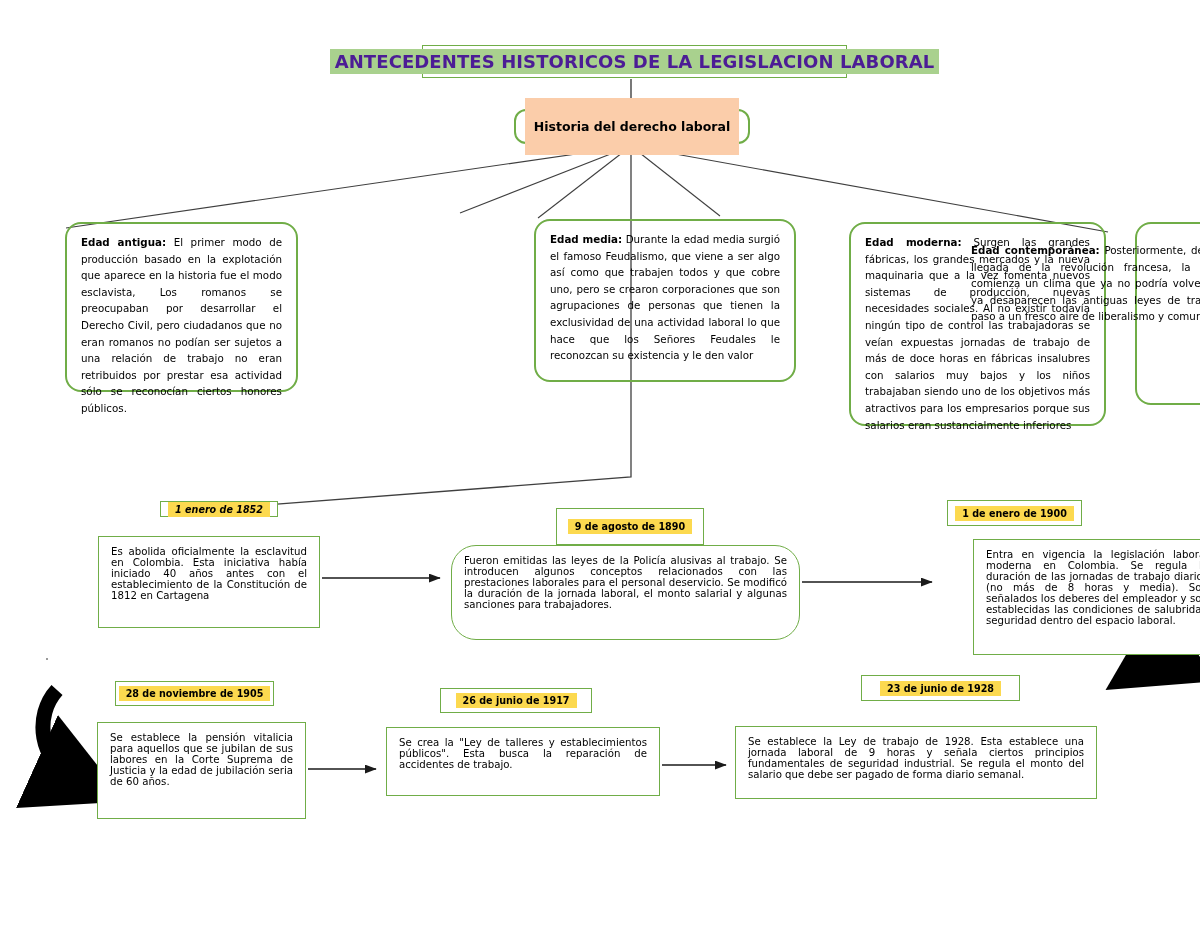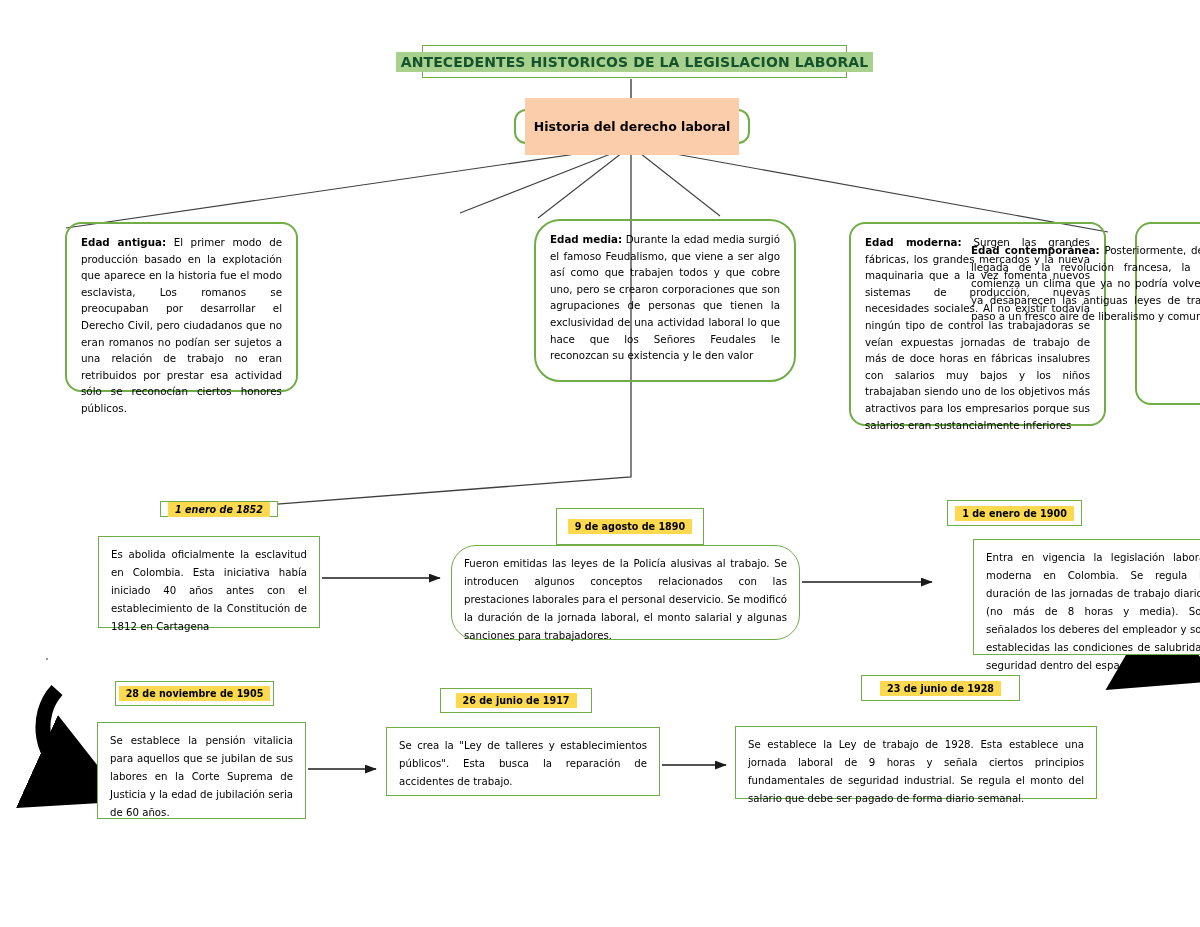--- a/index.html
+++ b/index.html
@@ -14,22 +14,22 @@
   svg.lines{position:absolute;left:0;top:0;width:1200px;height:927px;pointer-events:none;}
 
   
   .title-box{
     position:absolute;left:422px;top:45px;width:425px;height:33px;
     border:1.5px solid #70ad47;background:#ffffff;
     display:flex;align-items:center;justify-content:center;
     box-sizing:border-box;
   }
   .title-text{
-    background:#a9d18e;color:#14532d;
-    font-weight:bold;font-size:14px;letter-spacing:.1px;
+    background:#a9d18e;color:#4c1d95;
+    font-weight:bold;font-size:18px;letter-spacing:.1px;
     padding:2px 5px 2px 5px;white-space:nowrap;
   }
 
   
   .root-box{
     position:absolute;left:514px;top:109px;width:236px;height:35px;
     border:2.2px solid #70ad47;border-radius:12px;background:#ffffff;
     display:flex;align-items:center;justify-content:center;box-sizing:border-box;
   }
   .root-text{
@@ -43,21 +43,21 @@
     box-sizing:border-box;
   }
   .era .body{
     position:absolute;left:14px;right:14px;top:10px;
     font-size:10.3px;line-height:16.6px;text-align:justify;
     color:#000;
   }
   .era .body b{font-weight:bold;}
 
   .era-1{left:65px;top:222px;width:233px;height:170px;}
-  .era-2{left:534px;top:219px;width:262px;height:163px;border-radius:26px;}
+  .era-2{left:534px;top:219px;width:262px;height:163px;}
   .era-3{left:849px;top:222px;width:257px;height:204px;}
   .era-4{left:1135px;top:222px;width:150px;height:183px;}
 
   .overlap-text{
     position:absolute;left:971px;top:242px;width:300px;
     font-size:10.3px;line-height:16.6px;text-align:justify;color:#000;
     z-index:4;
   }
   .overlap-text b{font-weight:bold;}
 
@@ -70,21 +70,21 @@
     background:#fcd94f;color:#000;font-weight:bold;font-size:9.6px;
     padding:2px 7px;white-space:nowrap;
   }
 
   
   .event{
     position:absolute;border:1.6px solid #70ad47;background:#ffffff;box-sizing:border-box;
   }
   .event .body{
     position:absolute;left:12px;right:12px;top:9px;
-    font-size:10.2px;line-height:18px;text-align:justify;color:#000;
+    font-size:10.2px;line-height:11px;text-align:justify;color:#000;
   }
 
   .ev-1852{left:98px;top:536px;width:222px;height:92px;}
   .ev-1890{left:451px;top:545px;width:349px;height:95px;border-radius:25px;}
   .ev-1900{left:942px;top:539px;width:248px;height:116px;margin-left:31px;}
   .ev-1905{left:97px;top:722px;width:209px;height:97px;}
   .ev-1917{left:386px;top:727px;width:274px;height:69px;}
   .ev-1928{left:735px;top:726px;width:362px;height:73px;}
 
   .dc-1852{left:160px;top:501px;width:118px;height:16px;font-style:italic;}

